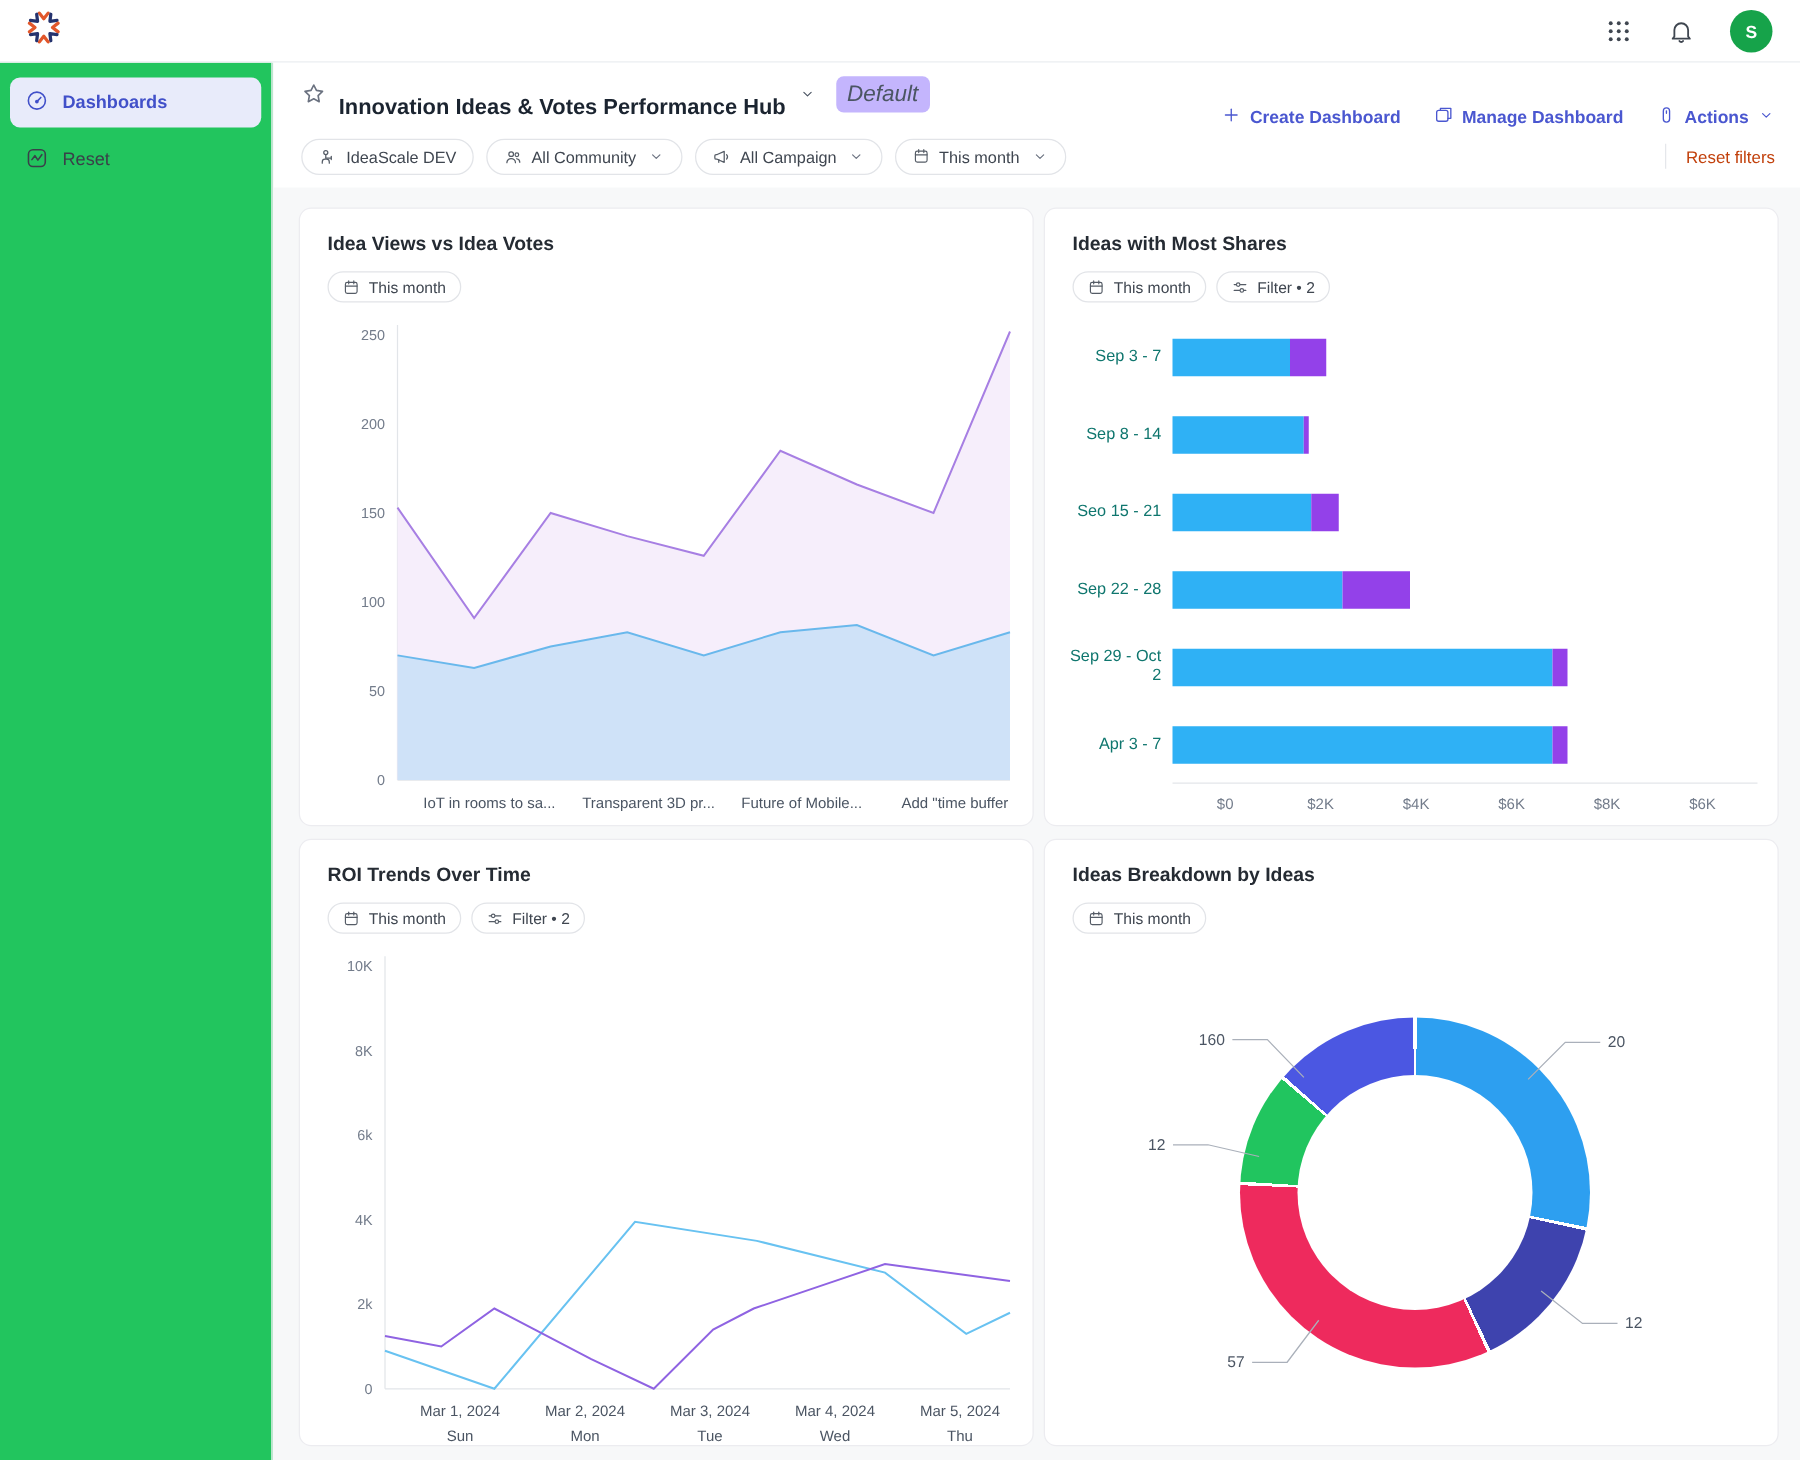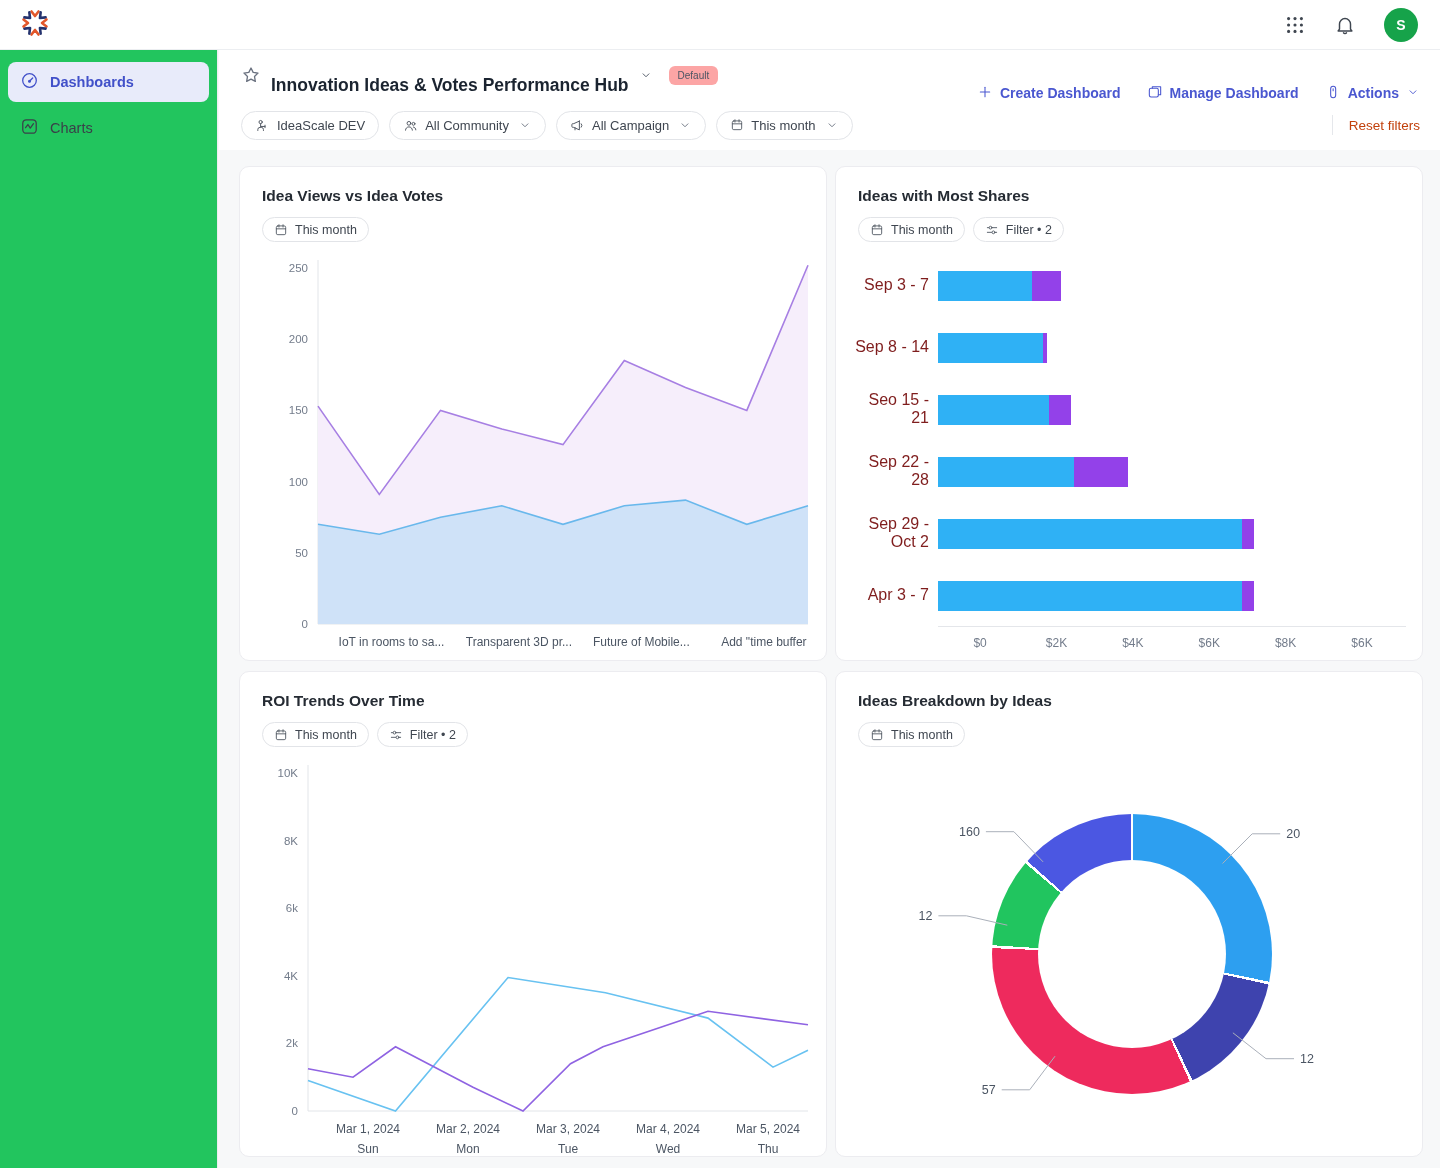--- a/index.html
+++ b/index.html
@@ -20,21 +20,21 @@
   .side-item { display:flex; align-items:center; gap:11px; height:40px; padding:0 12px;
                border-radius:8px; font-size:14.5px; color:#3a4049; cursor:pointer; margin-bottom:6px; }
   .side-item.active { background:#e8ebfa; color:#4150c9; font-weight:bold; }
 
   
   .main { position:absolute; top:50px; left:219px; right:0; bottom:0; background:#f7f8f9; }
   .main-header { height:50px; background:#fff; display:flex; align-items:center;
                  justify-content:space-between; padding:0 20px 0 22px; }
   .mh-left { display:flex; align-items:center; gap:10px; }
   .page-title { font-size:17.5px; font-weight:bold; color:#1b2430;margin-top:20px; }
-  .badge { background:#fca5a5; color:#4b5563; font-size:10px; padding:4px 9px; border-radius:6px; margin-left:6px; }
+  .badge { background:#c4b5fd; color:#4b5563; font-size:18px; padding:4px 9px; border-radius:6px; margin-left:6px;font-style:italic; }
   .mh-right { display:flex; align-items:center; gap:26px; }
   .hdr-action { display:flex; align-items:center; gap:7px; color:#4a57d0; font-size:14px;
                 font-weight:bold; background:none; border:none; cursor:pointer;margin-top:36px; }
 
   .filter-row { height:50px; background:#fff; display:flex; align-items:center;
                 justify-content:space-between; padding:0 20px 0 22px; }
   .chips-wrap { display:flex; align-items:flex-start; gap:10px; }
   .chip { display:inline-flex; align-items:center; gap:7px; height:29px; padding:0 13px;
           border:1px solid #e2e4e8; border-radius:999px; background:#fff; font-size:13px;
           color:#3f4650; cursor:pointer; white-space:nowrap; }
@@ -50,21 +50,21 @@
   .card-title { font-size:15.5px; font-weight:bold; color:#252b33; margin:4px 0 0 6px; }
   .card-chips { display:flex; gap:8px; margin:12px 0 0 6px; }
   .card-chips .chip { height:25px; font-size:12.5px; padding:0 11px; }
   .chart-box { margin-top:12px; position:relative; }
   .tick { fill:#737c8b; font-size:11.5px; font-family:"Liberation Sans",sans-serif; }
   .xlab { fill:#4b5563; font-size:12px; font-family:"Liberation Sans",sans-serif; }
 
   
   .bars { display:grid; grid-template-columns:86px 1fr; margin-top:8px; }
   .bar-label { display:flex; align-items:center; justify-content:flex-end; text-align:right;
-               padding-right:9px; font-size:16px; color:#7f1d1d; line-height:1.15; }
+               padding-right:9px; font-size:13px; color:#0f766e; line-height:1.15; }
   .bar-track { position:relative; height:62px; }
   .bar-seg { position:absolute; top:17px; height:30px; }
   .bar-axis { position:relative; border-top:1px solid #e4e6ea; height:28px; }
   .bar-axis span { position:absolute; top:9px; transform:translateX(-50%); font-size:12px; color:#737c8b; }
 
   
   .donut-area { position:relative; height:404px; margin-top:4px; }
   .donut-ring { position:absolute; width:280px; height:280px; border-radius:50%; left:140px; top:63px; }
   .donut-hole { position:absolute; width:188px; height:188px; border-radius:50%; background:#fff;
                 left:186px; top:109px; }
@@ -131,21 +131,21 @@
           <path d="M12 13l4-4.2"></path>
           <circle cx="12" cy="13" r="1.1" fill="currentColor"></circle>
         </svg></span>
       <span>Dashboards</span>
     </div>
     <div class="side-item">
       <span><svg width="19" height="19" viewBox="0 0 24 24" fill="none" stroke="currentColor" stroke-width="1.6" stroke-linecap="round" stroke-linejoin="round">
           <rect x="3.5" y="3.5" width="17" height="17" rx="4.5"></rect>
           <polyline points="7 13.5 10 9.5 13 14 17 8.5"></polyline>
         </svg></span>
-      <span>Charts</span>
+      <span>Reset</span>
     </div>
   </div>
 
 <div class="main">
 
   <div class="main-header">
     <div class="mh-left">
       <span class="icon-btn" id="star-slot" style="color: rgb(107, 114, 128);">
           <svg width="20" height="20" viewBox="0 0 24 24" fill="none" stroke="currentColor" stroke-width="1.6" stroke-linecap="round" stroke-linejoin="round">
             <path d="M12 3.6l2.6 5.2 5.8.9-4.2 4.1 1 5.8-5.2-2.7-5.2 2.7 1-5.8L3.6 9.7l5.8-.9z"></path>

